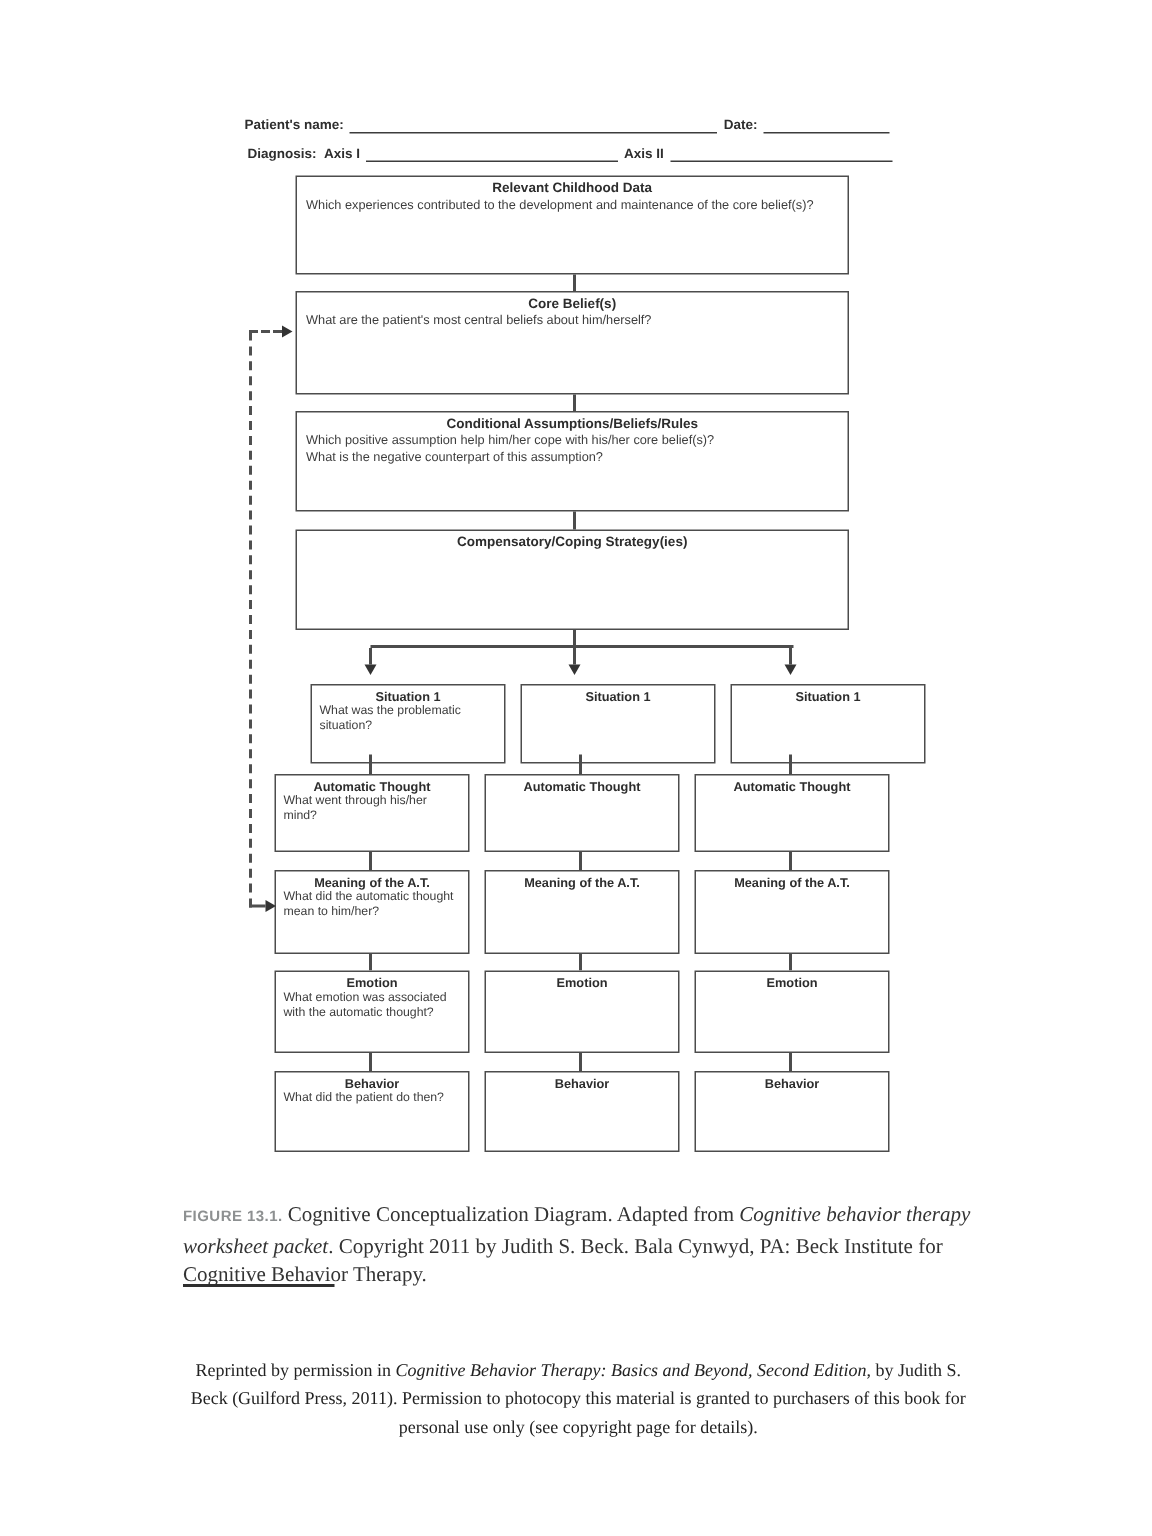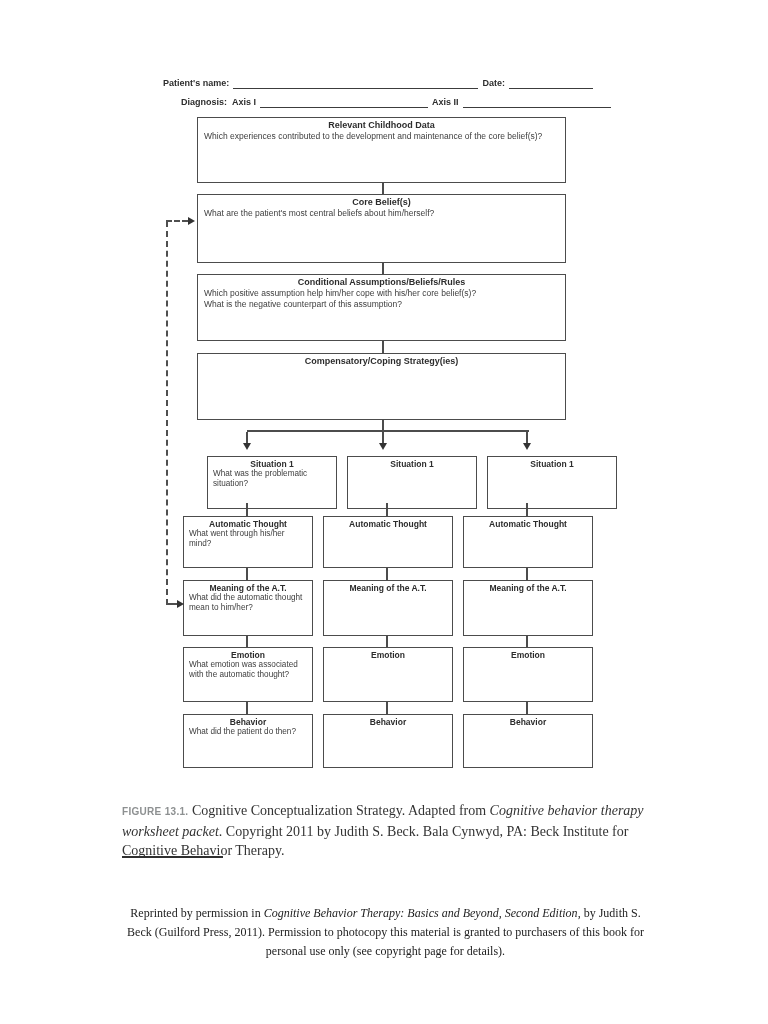--- a/index.html
+++ b/index.html
@@ -45,21 +45,21 @@
 <body>
 
 <div class="page">
 
   <div class="hdr-row" style="left:163px;top:78px;width:430px;">
     <span class="hdr-label">Patient's name:</span>
     <span class="blank grow"></span>
     <span class="hdr-label">Date:</span>
     <span class="blank" style="width:84px;margin-right:0;"></span>
   </div>
-  <div class="hdr-row" style="left:165px;top:97px;width:430px;margin-left:16px;">
+  <div class="hdr-row" style="left:165px;top:97px;width:430px;">
     <span class="hdr-label">Diagnosis:</span>
     <span style="width:5px;"></span>
     <span class="hdr-label">Axis I</span>
     <span class="blank" style="width:168px;"></span>
     <span class="hdr-label">Axis II</span>
     <span class="blank grow" style="margin-right:0;"></span>
   </div>
 
   <div class="bigbox" style="top:194px;height:69px;">
     <div class="bx-title">Core Belief(s)</div>
@@ -180,18 +180,18 @@
       <div class="bx-q"></div>
     </div>
   </div>
 
   <div class="dash-v" style="left:166px;top:221px;height:384px;"></div>
   <div class="dash-h" style="left:166px;top:220px;width:22px;"></div>
   <div class="arr-right" style="left:188px;top:217px;"></div>
   <div class="dash-h" style="left:166px;top:603px;width:11px;"></div>
   <div class="arr-right" style="left:177px;top:600px;"></div>
 
-  <p class="caption"><span class="figlabel">FIGURE 13.1.</span><span>  Cognitive Conceptualization Strategy. Adapted from </span><em>Cognitive behavior therapy worksheet packet</em><span>. Copyright 2011 by Judith S. Beck. Bala Cynwyd, PA: Beck Institute for Cognitive Behavior Therapy.</span></p>
+  <p class="caption"><span class="figlabel">FIGURE 13.1.</span><span>  Cognitive Conceptualization Diagram. Adapted from </span><em>Cognitive behavior therapy worksheet packet</em><span>. Copyright 2011 by Judith S. Beck. Bala Cynwyd, PA: Beck Institute for Cognitive Behavior Therapy.</span></p>
 
   <div class="fnrule"></div>
   <p class="footnote"><span>Reprinted by permission in </span><em>Cognitive Behavior Therapy: Basics and Beyond, Second Edition</em><span>, by Judith S. Beck (Guilford Press, 2011). Permission to photocopy this material is granted to purchasers of this book for personal use only (see copyright page for details).</span></p>
 
 </div>
 
 </body></html>

